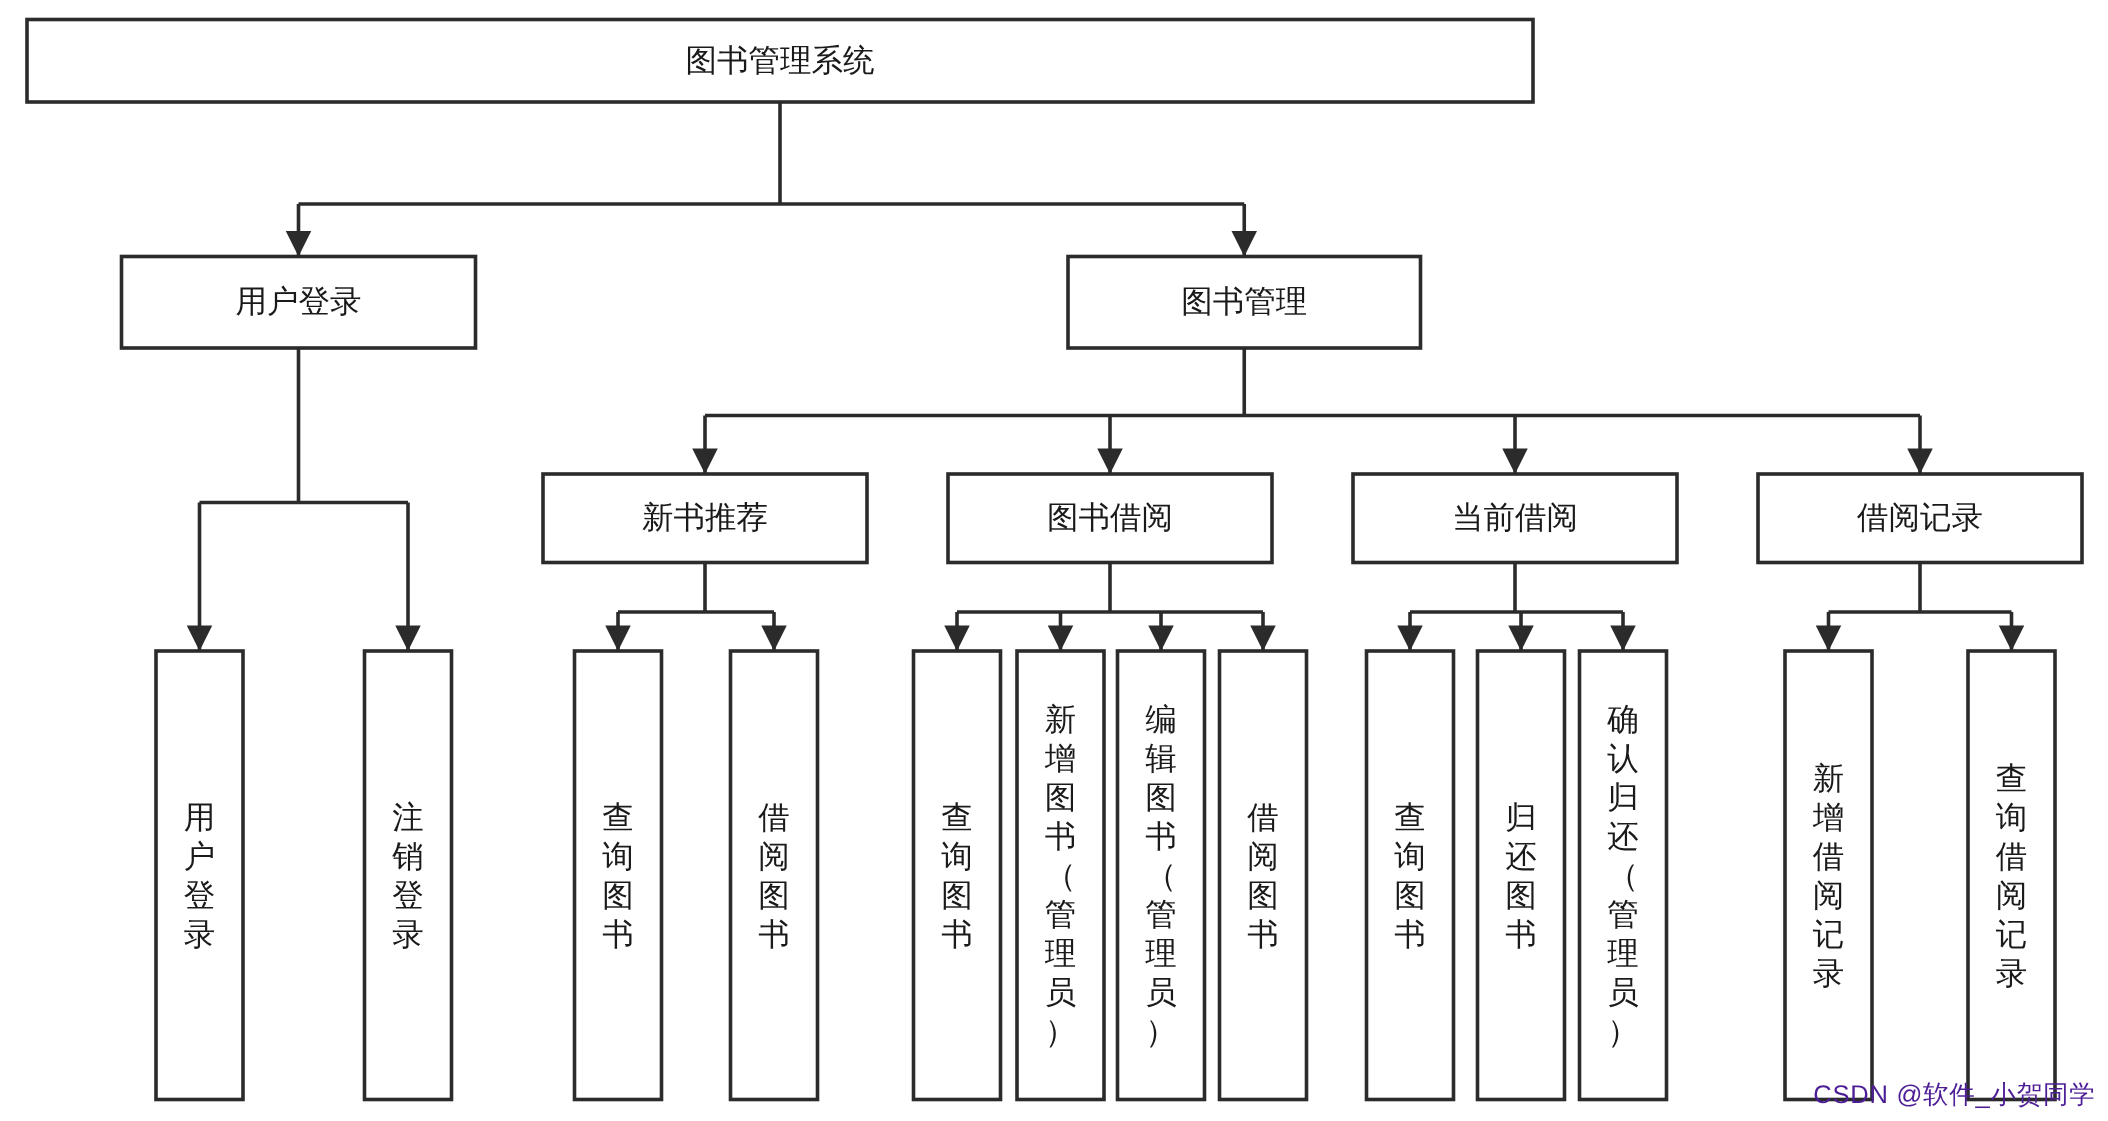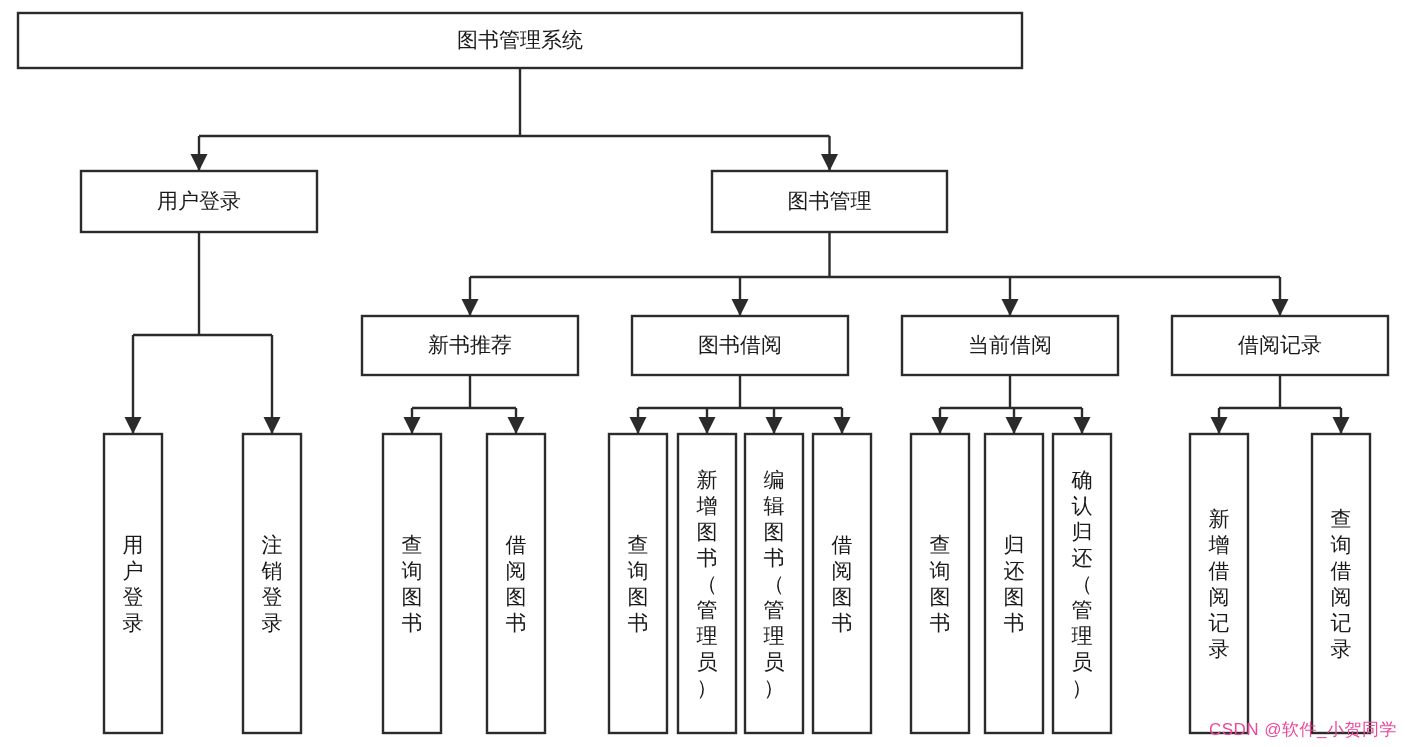--- a/index.html
+++ b/index.html
@@ -53,21 +53,21 @@
     font-size: 21px;
     fill: #1a1a1a;
     text-anchor: middle;
   }
   .watermark {
     position: absolute;
     right: 8px;
     bottom: 6px;
     font-family: "Liberation Sans", "DejaVu Sans", sans-serif;
     font-size: 17px;
-    color: #ec4899;
+    color: #4c1d95;
     letter-spacing: 0.5px;
     white-space: nowrap;
     user-select: none;
   }
 </style>
 </head>
 <body>
 
 <div id="diagram-root">
   <svg class="flow" viewBox="0 0 1405 747">

